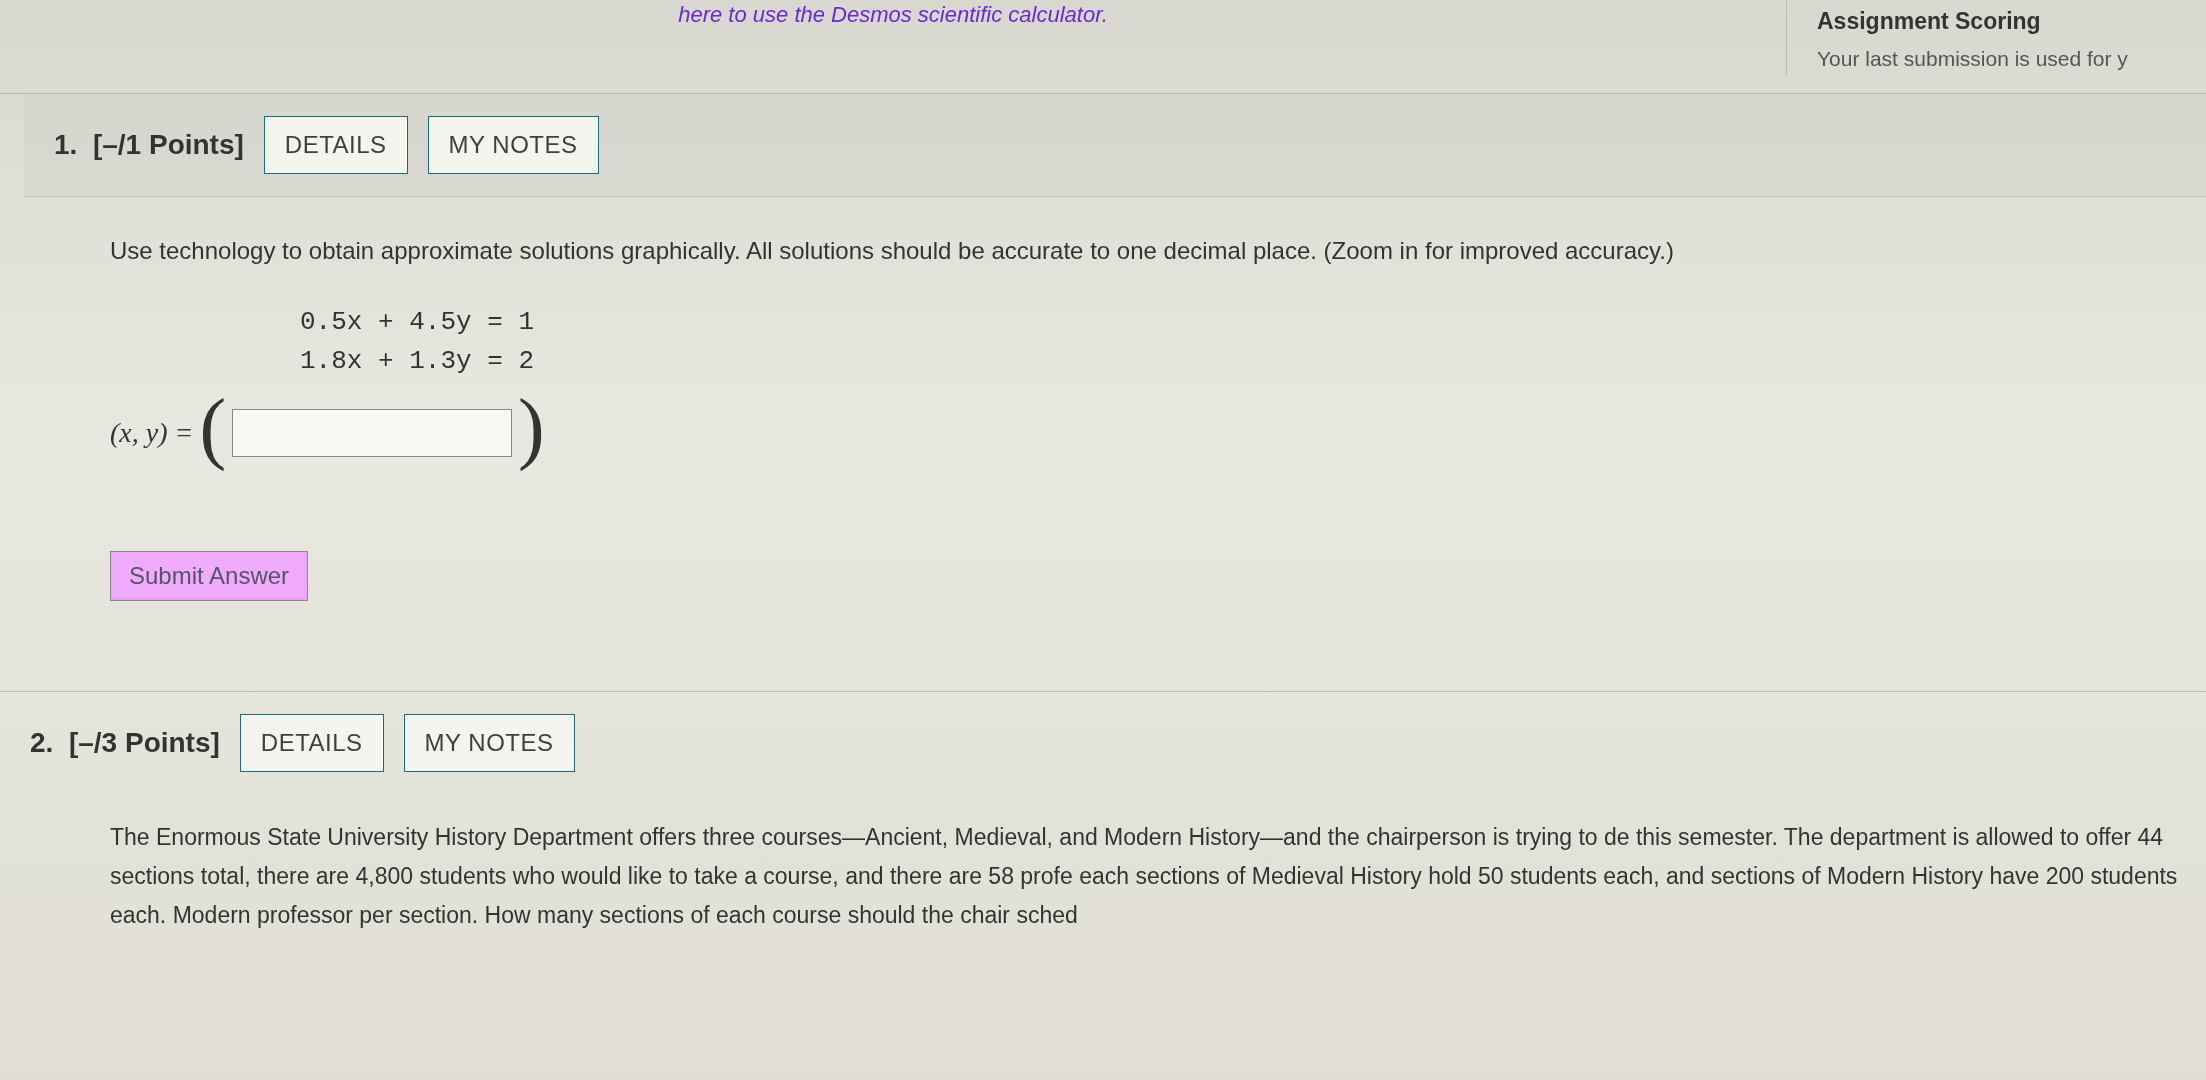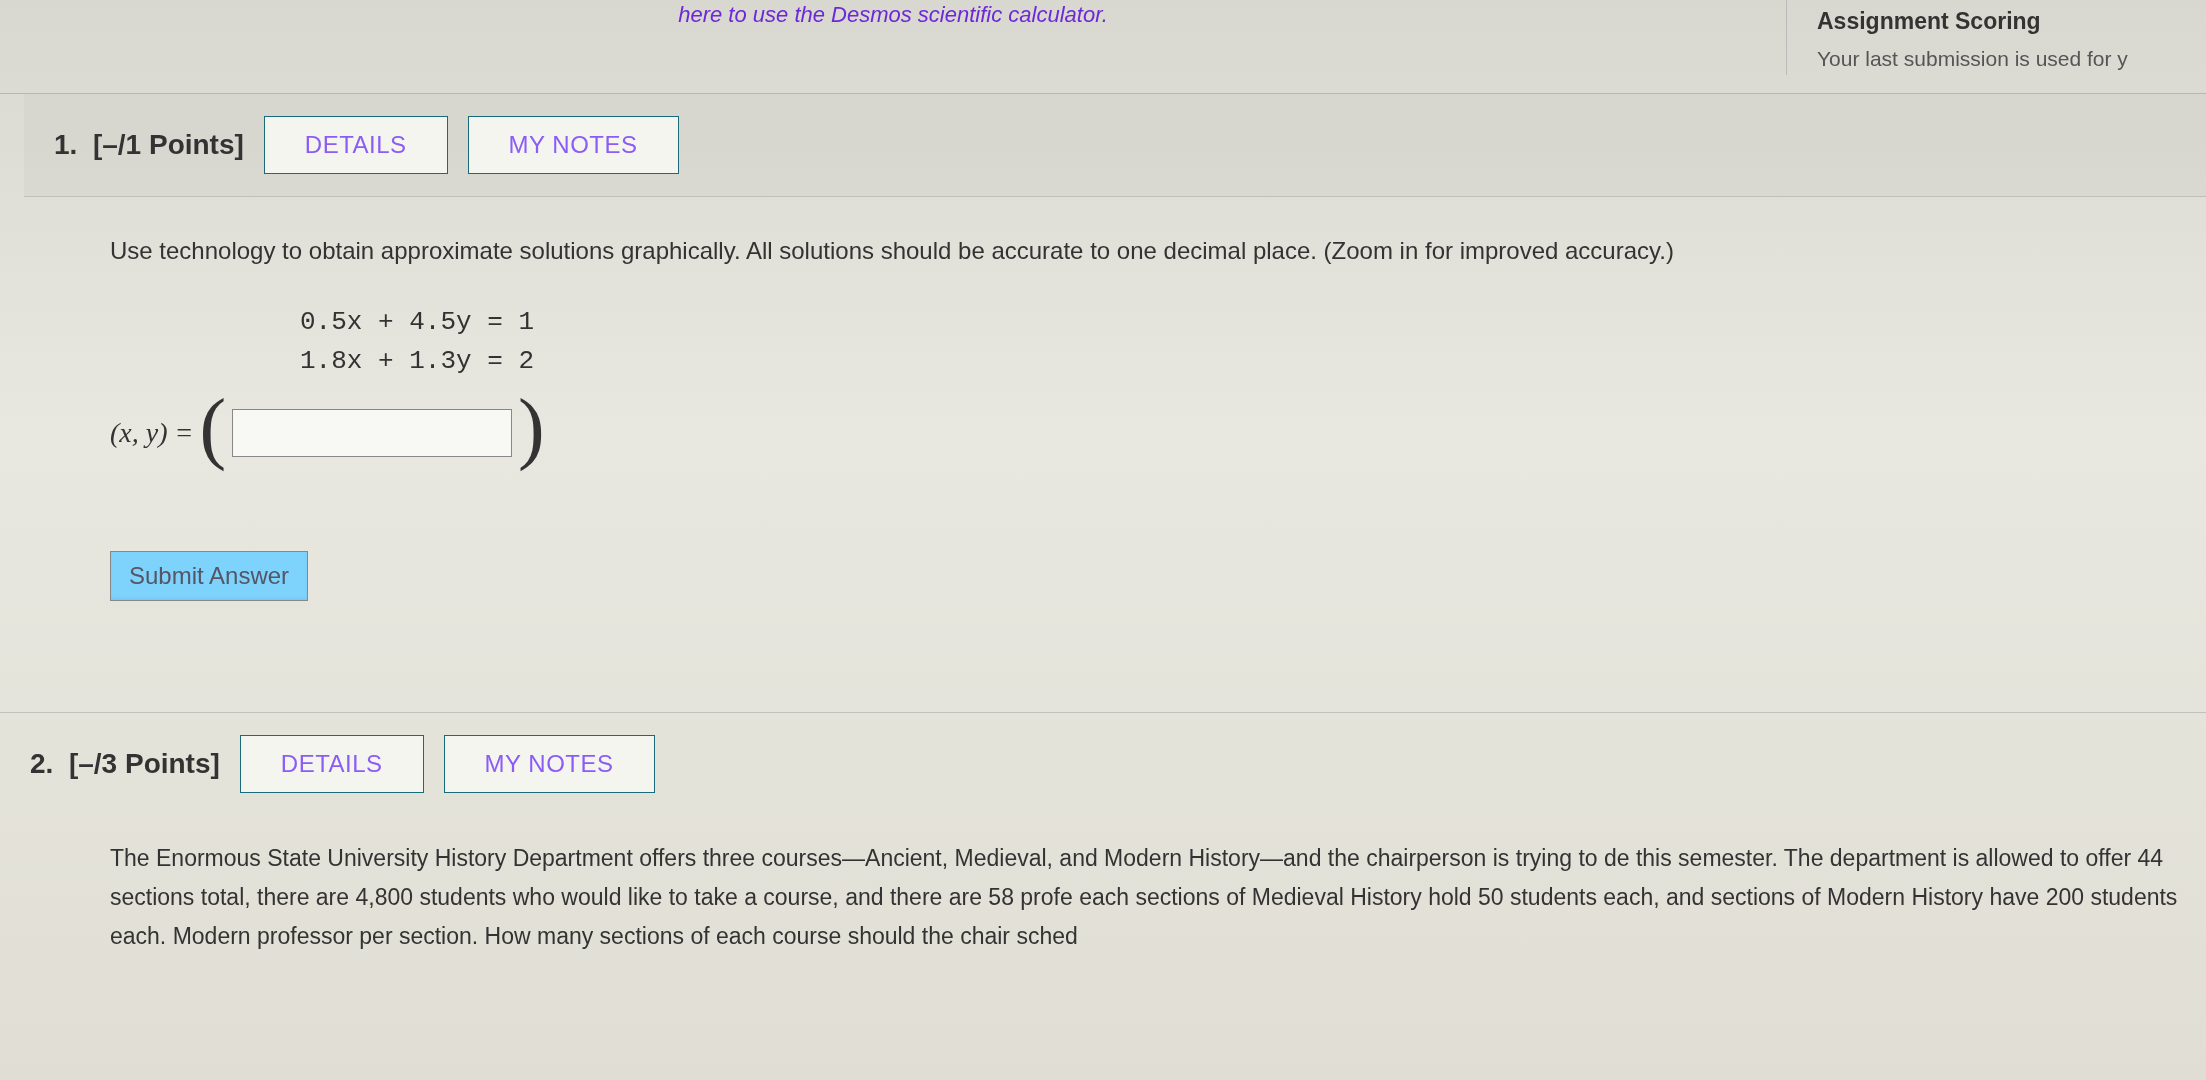--- a/index.html
+++ b/index.html
@@ -57,23 +57,23 @@
       margin-left: 24px;
     }
     .q-number {
       font-size: 28px;
       color: #333;
     }
     .q-number .bold { font-weight: bold; }
     .btn-outline {
       border: 1px solid #1a6b7a;
       background: #f5f5f0;
-      color: #8b5cf6;
-      font-size: 24px;
-      padding: 14px 40px;
+      color: #404040;
+      font-size: 24px;
+      padding: 14px 20px;
       cursor: pointer;
       font-family: inherit;
       letter-spacing: 0.5px;
     }
     .question-body {
       padding: 40px 100px 40px 110px;
       font-size: 24px;
       color: #444;
     }
     .instruction {
@@ -113,35 +113,35 @@
       height: 48px;
       border: 1px solid #888;
       background: #f8f8f4;
       font-size: 22px;
       padding: 4px 8px;
       font-family: inherit;
     }
     .submit-btn {
       margin-top: 90px;
       border: 1px solid #888;
-      background: #7dd3fc;
+      background: #f0abfc;
       color: #556;
       font-size: 24px;
       padding: 10px 18px;
       cursor: pointer;
       font-family: inherit;
       box-shadow: inset 0 -2px 3px rgba(0,0,0,0.05);
     }
     .q2-header {
       display: flex;
       align-items: center;
       gap: 20px;
       padding: 22px 30px 22px 30px;
       border-top: 1px solid #c0c0b8;
-      margin-top: 71px;
+      margin-top: 50px;
     }
     .q2-body {
       padding: 24px 20px 0 110px;
       font-size: 23px;
       color: #333;
       line-height: 1.7;
     }
     .xy-label {
       font-family: "Times New Roman", serif;
       font-style: italic;

